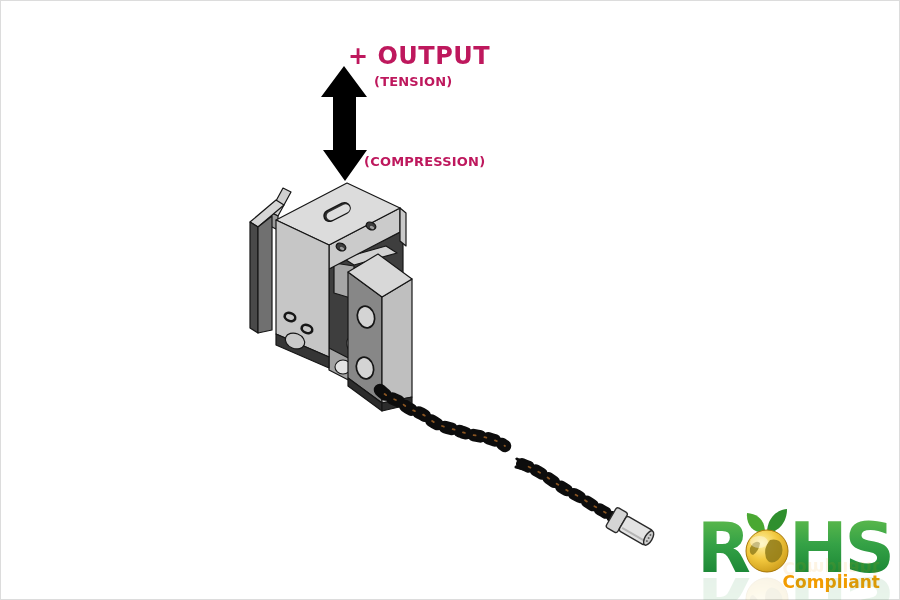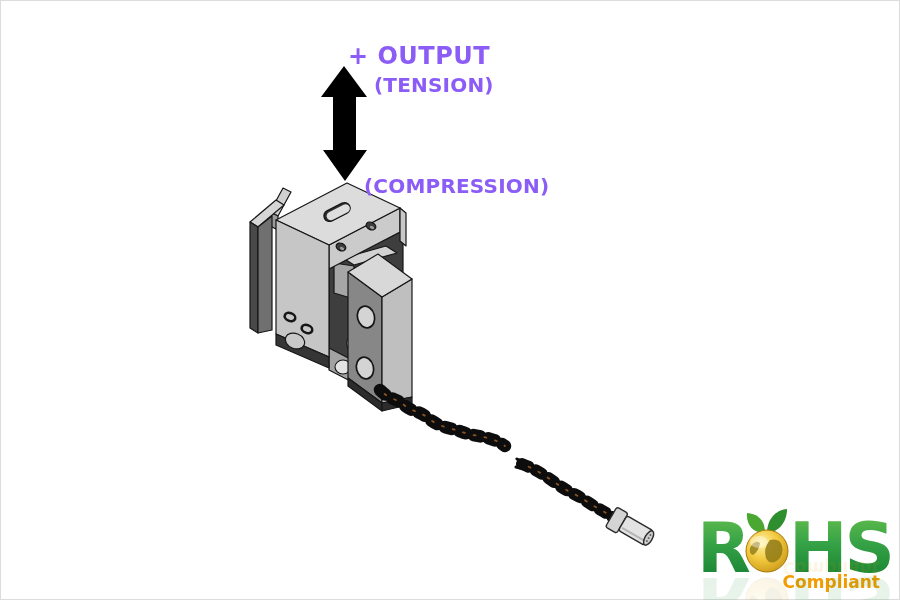--- a/index.html
+++ b/index.html
@@ -2,27 +2,27 @@
 <html><head>
 <meta charset="utf-8">
 <style>
   html,body{margin:0;padding:0;background:#ffffff;}
   .canvas{
     position:relative;width:900px;height:600px;background:#ffffff;
     box-shadow:inset 0 0 0 1px #dcdcdc;overflow:hidden;
     font-family:"DejaVu Sans","Liberation Sans",sans-serif;
   }
   .canvas svg{position:absolute;left:0;top:0;}
-  .label{position:absolute;color:#8b5cf6;font-weight:bold;line-height:1;white-space:nowrap;}
+  .label{position:absolute;color:#be185d;font-weight:bold;line-height:1;white-space:nowrap;}
   .label-main{font-size:24px;letter-spacing:.5px;}
-  .label-sub{font-size:20px;letter-spacing:.2px;}
+  .label-sub{font-size:13px;letter-spacing:.2px;}
   #lbl-pos{left:348px;top:44px;}
   #lbl-tension{left:374px;top:75px;}
   #lbl-neg{left:356px;top:142px;}
-  #lbl-compression{left:364px;top:176px;}
+  #lbl-compression{left:364px;top:155px;}
 </style>
 </head>
 <body>
 
 <div class="canvas">
 
   <svg width="900" height="600" viewBox="0 0 900 600">
     <defs>
       <linearGradient id="greenGrad" x1="0" y1="0" x2="0" y2="1">
         <stop offset="0" stop-color="#6cc24e"></stop>

